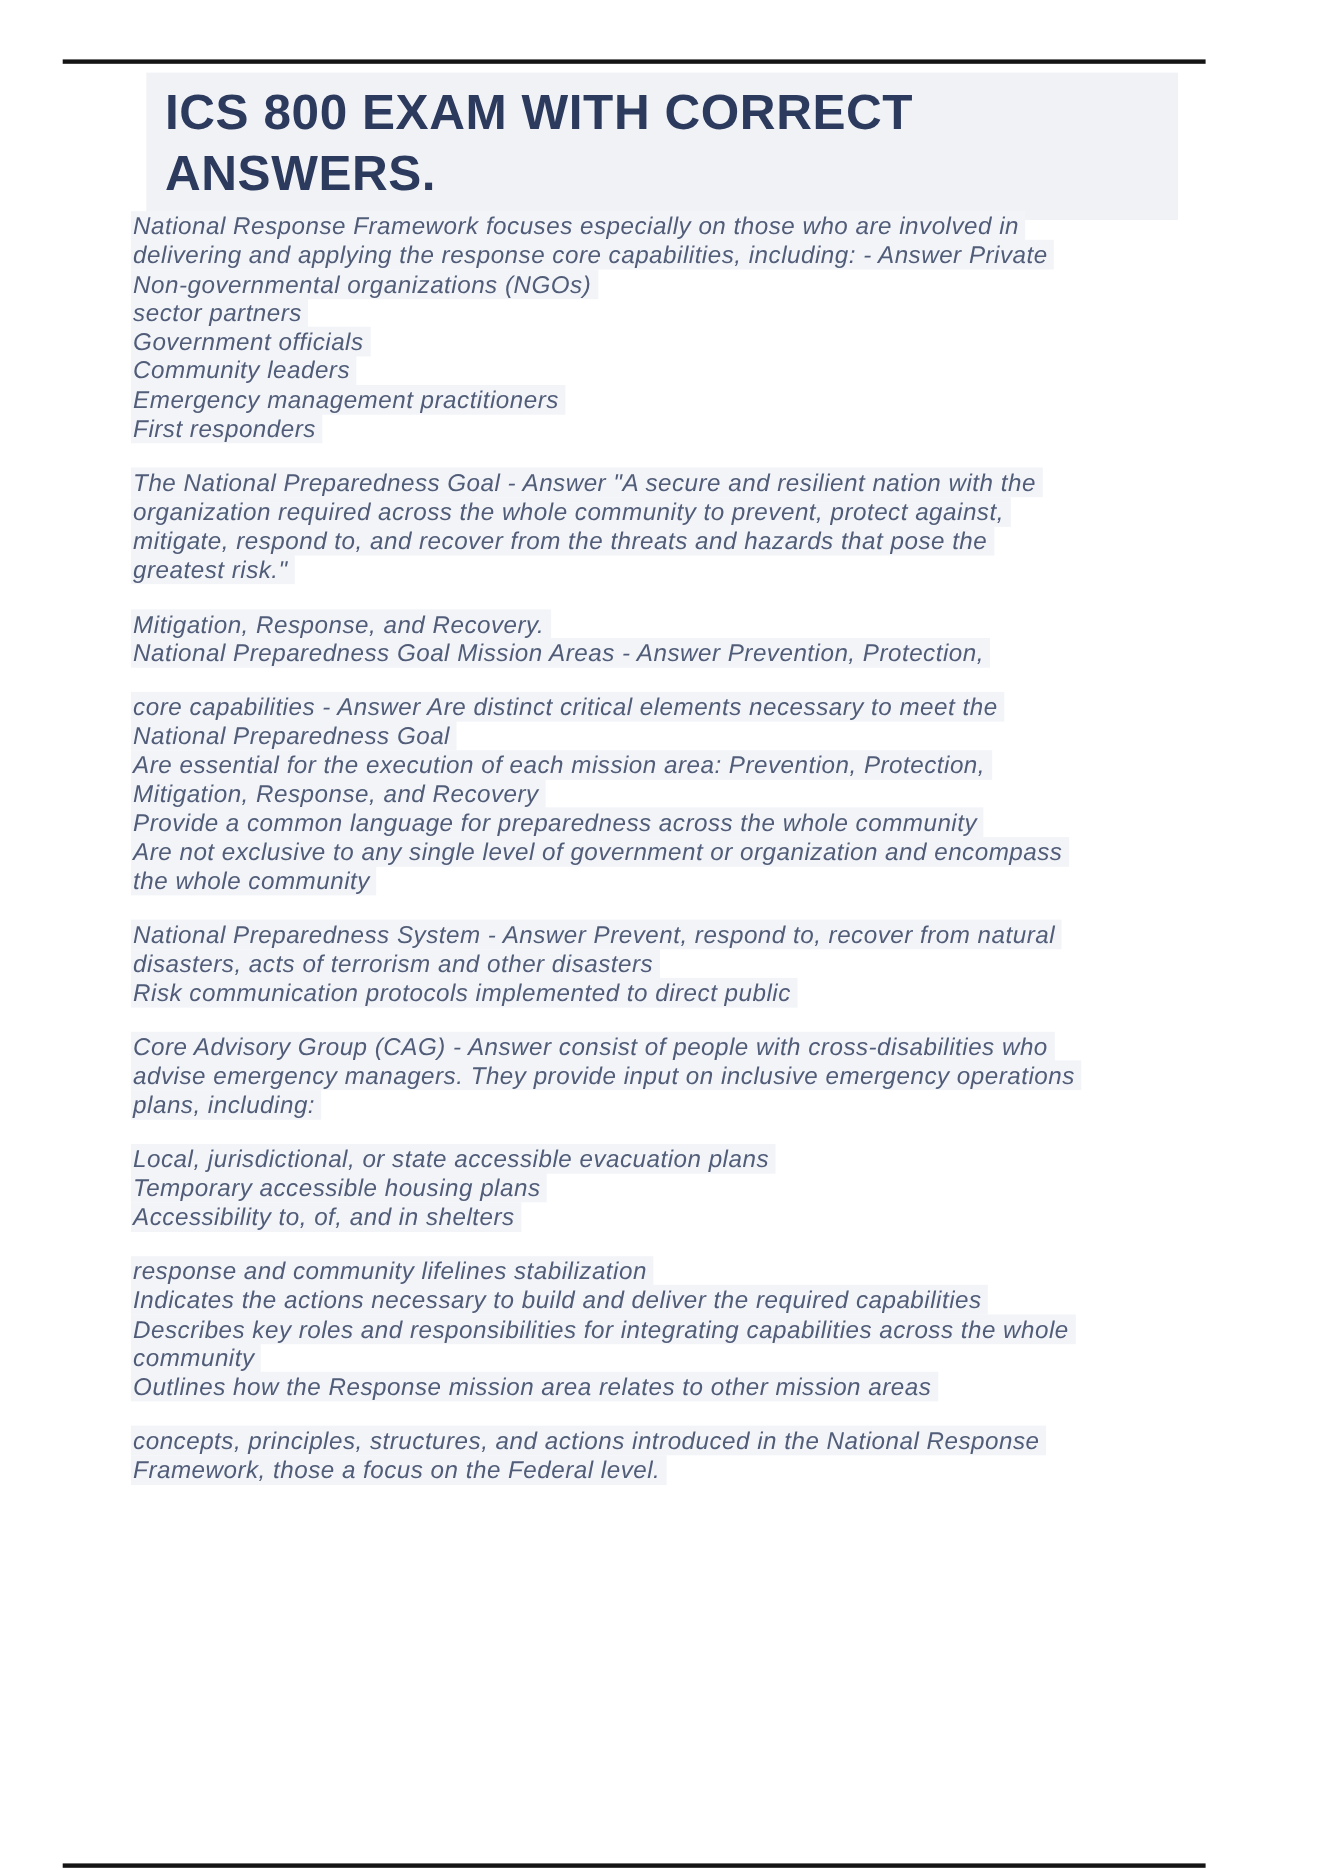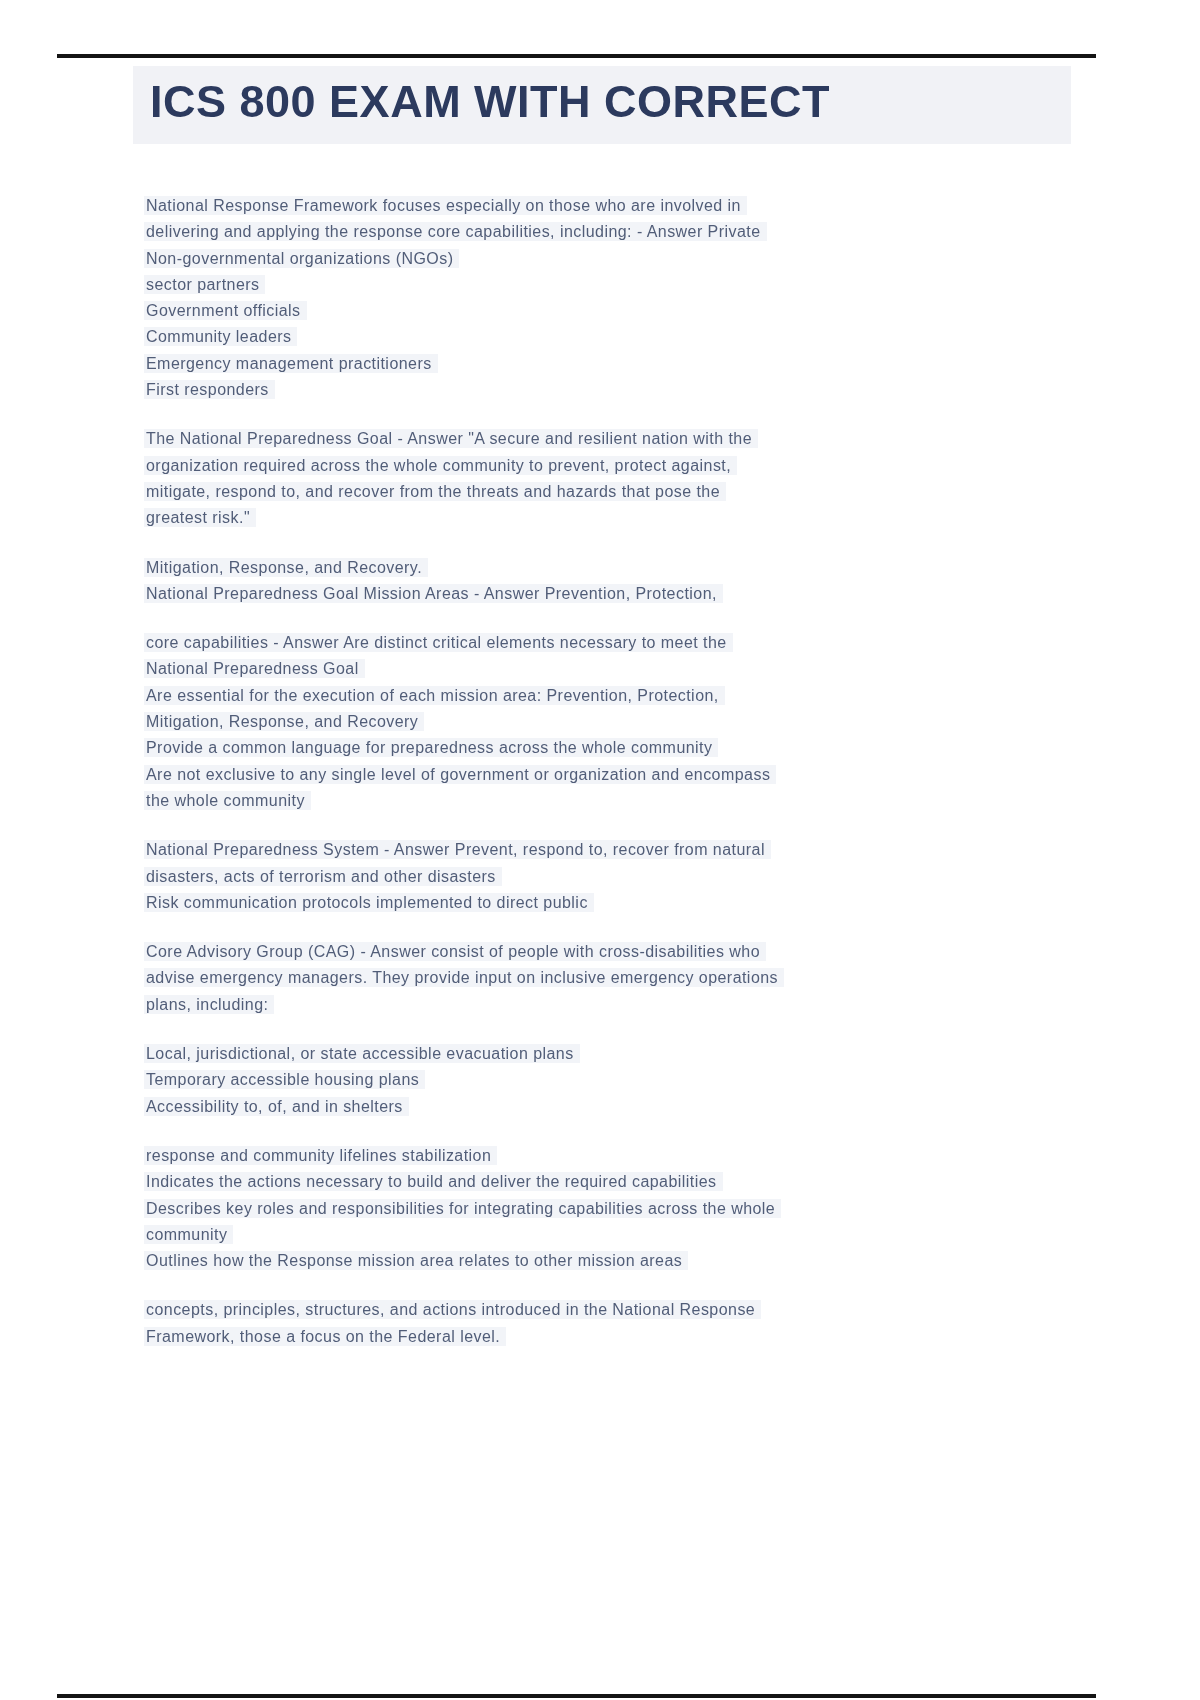--- a/index.html
+++ b/index.html
@@ -28,44 +28,46 @@
   .title-line {
     font-size: 45px;
     font-weight: bold;
     color: var(--title-color, #2c3a5e);
     line-height: 56px;
     letter-spacing: 0.5px;
     white-space: nowrap;
   }
   .doc-body {
     position: absolute;
-    left: 146px;
+    left: 121px;
     top: 193px;
     width: 990px;
-    font-size: 16px;
+    font-size: 22px;
     line-height: 26.3px;
     letter-spacing: 0.45px;
     color: var(--body-color, #515d78);
+    font-style: italic;
   }
   .para { margin: 0 0 23px 0; }
   .line { white-space: nowrap; }
   .line .hl {
     background: var(--hl-color, #f2f4f8);
     padding: 1px 6px 1px 2px;
     margin-left: -2px;
   }
 </style>
 </head>
 <body>
 
 <div class="page">
   <div class="rule rule-top"></div>
 
   <div class="title-block">
     <div class="title-line">ICS 800 EXAM WITH CORRECT</div>
+    <div class="title-line">ANSWERS.</div>
   </div>
 
   <div class="doc-body">
       <div class="para">
         <div class="line"><span class="hl">National Response Framework focuses especially on those who are involved in</span></div>
         <div class="line"><span class="hl">delivering and applying the response core capabilities, including: - Answer Private</span></div>
         <div class="line"><span class="hl">Non-governmental organizations (NGOs)</span></div>
         <div class="line"><span class="hl">sector partners</span></div>
         <div class="line"><span class="hl">Government officials</span></div>
         <div class="line"><span class="hl">Community leaders</span></div>

